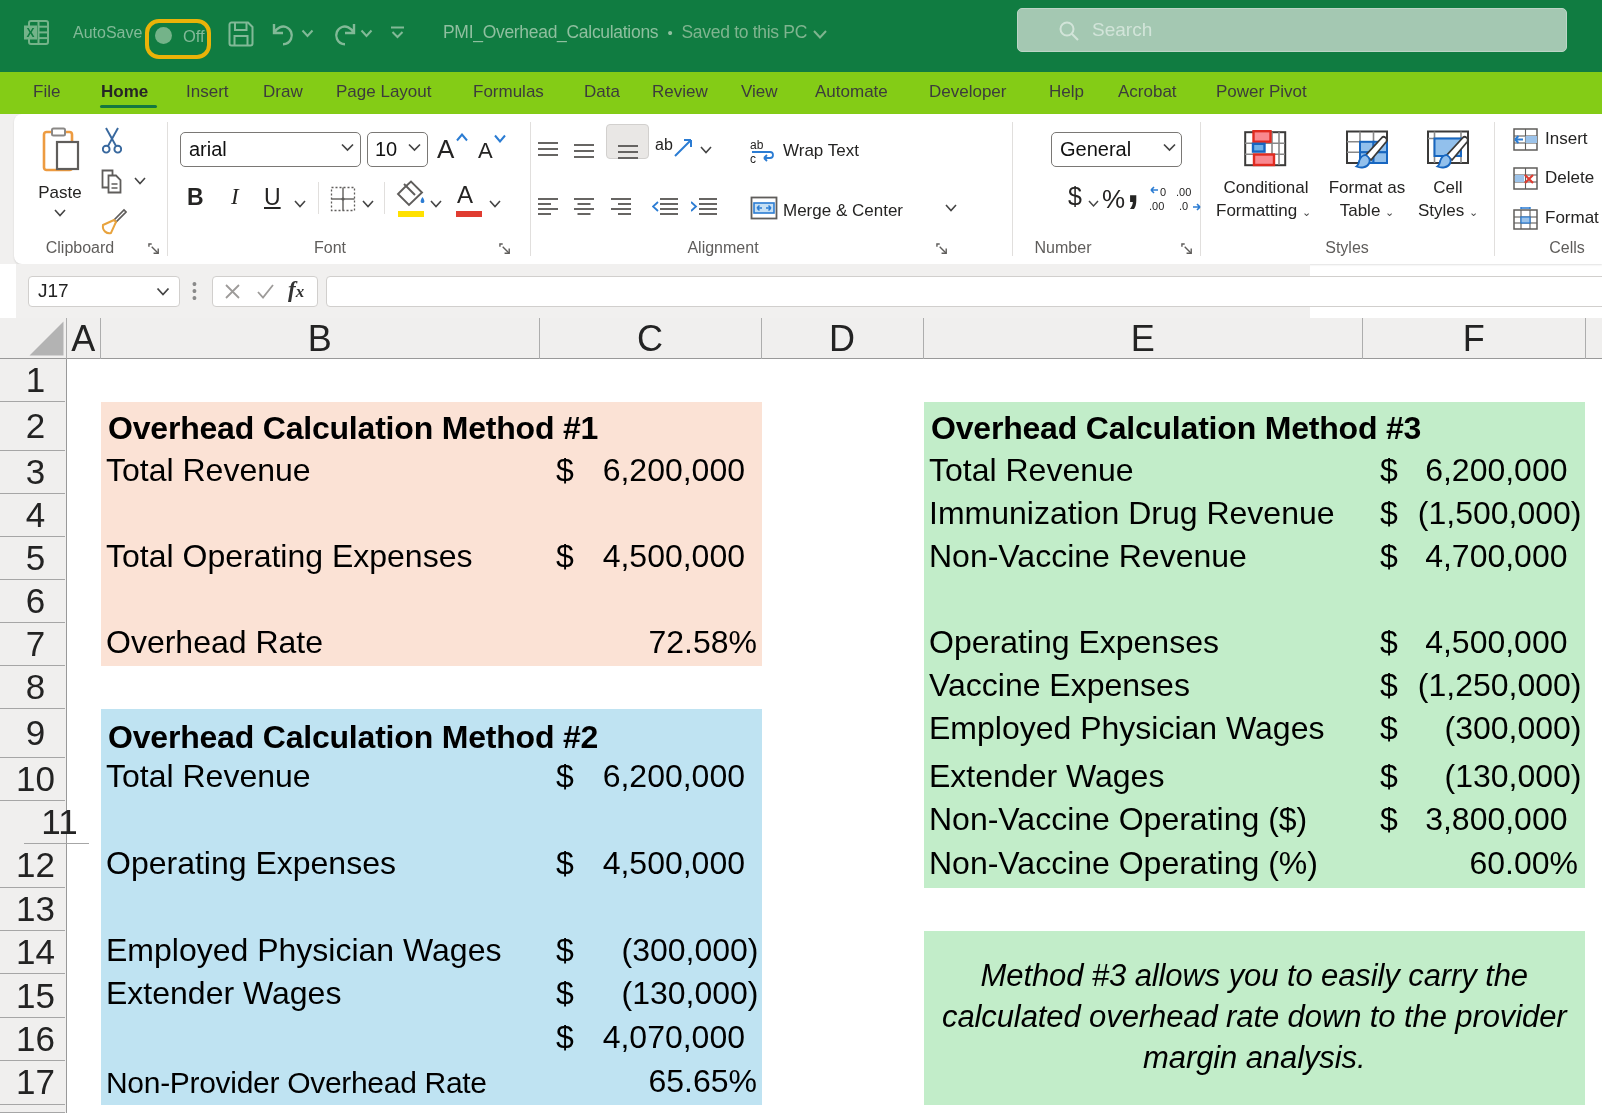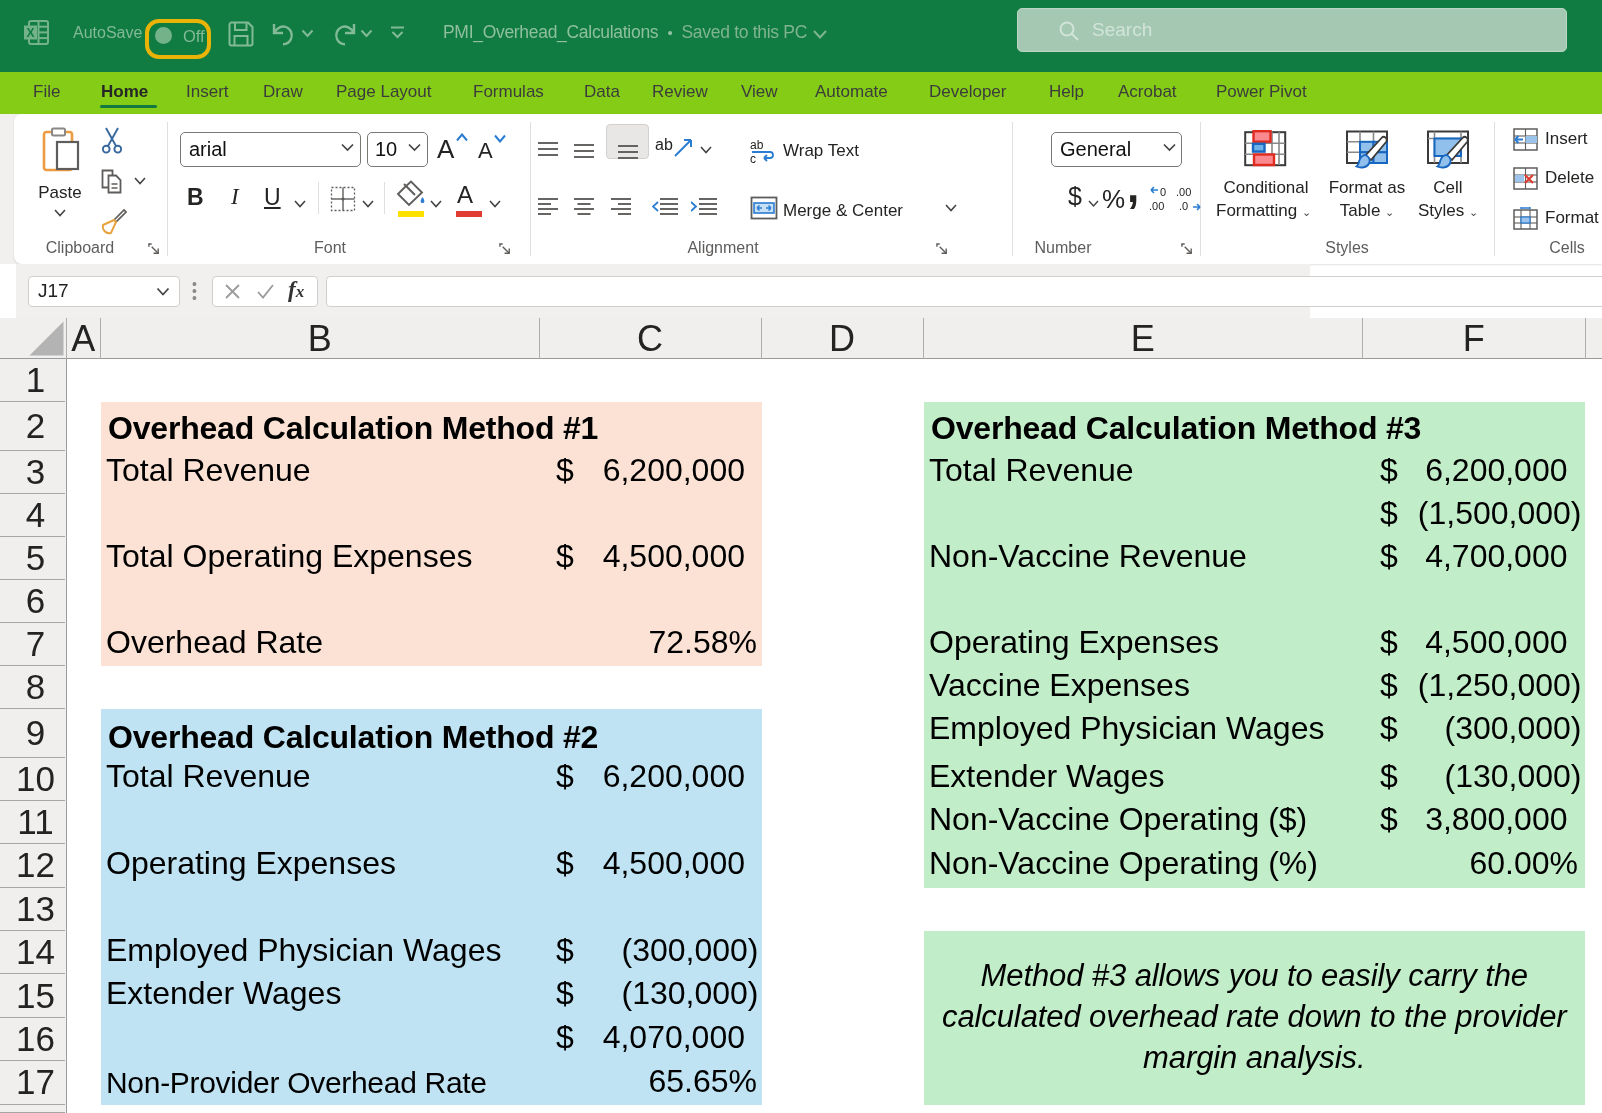--- a/index.html
+++ b/index.html
@@ -494,21 +494,21 @@
       <div class="rh" style="top: 0px; height: 43.1px; line-height: 42.1px;">1</div>
       <div class="rh" style="top: 43.1px; height: 49.8px; line-height: 48.8px;">2</div>
       <div class="rh" style="top: 92.9px; height: 43px; line-height: 42px;">3</div>
       <div class="rh" style="top: 135.9px; height: 43px; line-height: 42px;">4</div>
       <div class="rh" style="top: 178.9px; height: 43px; line-height: 42px;">5</div>
       <div class="rh" style="top: 221.9px; height: 43px; line-height: 42px;">6</div>
       <div class="rh" style="top: 264.9px; height: 43px; line-height: 42px;">7</div>
       <div class="rh" style="top: 307.9px; height: 43px; line-height: 42px;">8</div>
       <div class="rh" style="top: 350.9px; height: 48.3px; line-height: 47.3px;">9</div>
       <div class="rh" style="top: 399.2px; height: 43.1px; line-height: 42.1px;">10</div>
-      <div class="rh" style="top: 442.3px; height: 43.4px; line-height: 42.4px;">11</div>
+      <div class="rh" style="top: 442.3px; height: 43.4px; line-height: 42.4px; margin-left: 24px;">11</div>
       <div class="rh" style="top: 485.7px; height: 43.5px; line-height: 42.5px;">12</div>
       <div class="rh" style="top: 529.2px; height: 43.4px; line-height: 42.4px;">13</div>
       <div class="rh" style="top: 572.6px; height: 43.4px; line-height: 42.4px;">14</div>
       <div class="rh" style="top: 616px; height: 43.5px; line-height: 42.5px;">15</div>
       <div class="rh" style="top: 659.5px; height: 43.4px; line-height: 42.4px;">16</div>
       <div class="rh" style="top: 702.9px; height: 43.5px; line-height: 42.5px;">17</div>
       <div class="rh" style="top: 746.4px; height: 8.1px; line-height: 7.1px;"></div>
     </div>
 
   <div class="abs" style="left:101px;top:83.6px;width:660.5px;height:264.8px;background:#FBE2D5"></div>
@@ -541,20 +541,21 @@
   <div class="cell vR" style="right:843.5px;top:657px">(130,000)</div>
   <div class="cell" style="left:556px;top:700.5px">$</div>
   <div class="cell vR" style="right:857px;top:700.5px">4,070,000</div>
   <div class="cell" style="left:106px;top:747.8px;font-size:30px;letter-spacing:-0.3px">Non-Provider Overhead Rate</div>
   <div class="cell vR" style="right:845px;top:744.9px">65.65%</div>
 
   <div class="cell bold" style="left:931px;top:91.6px">Overhead Calculation Method #3</div>
   <div class="cell" style="left:929px;top:133.9px">Total Revenue</div>
   <div class="cell" style="left:1380px;top:133.9px">$</div>
   <div class="cell vR" style="right:34.5px;top:133.9px">6,200,000</div>
+  <div class="cell" style="left:929px;top:176.9px">Immunization Drug Revenue</div>
   <div class="cell" style="left:1380px;top:176.9px">$</div>
   <div class="cell vR" style="right:20.5px;top:176.9px">(1,500,000)</div>
   <div class="cell" style="left:929px;top:219.9px">Non-Vaccine Revenue</div>
   <div class="cell" style="left:1380px;top:219.9px">$</div>
   <div class="cell vR" style="right:34.5px;top:219.9px">4,700,000</div>
   <div class="cell" style="left:929px;top:305.9px">Operating Expenses</div>
   <div class="cell" style="left:1380px;top:305.9px">$</div>
   <div class="cell vR" style="right:34.5px;top:305.9px">4,500,000</div>
   <div class="cell" style="left:929px;top:348.9px">Vaccine Expenses</div>
   <div class="cell" style="left:1380px;top:348.9px">$</div>

